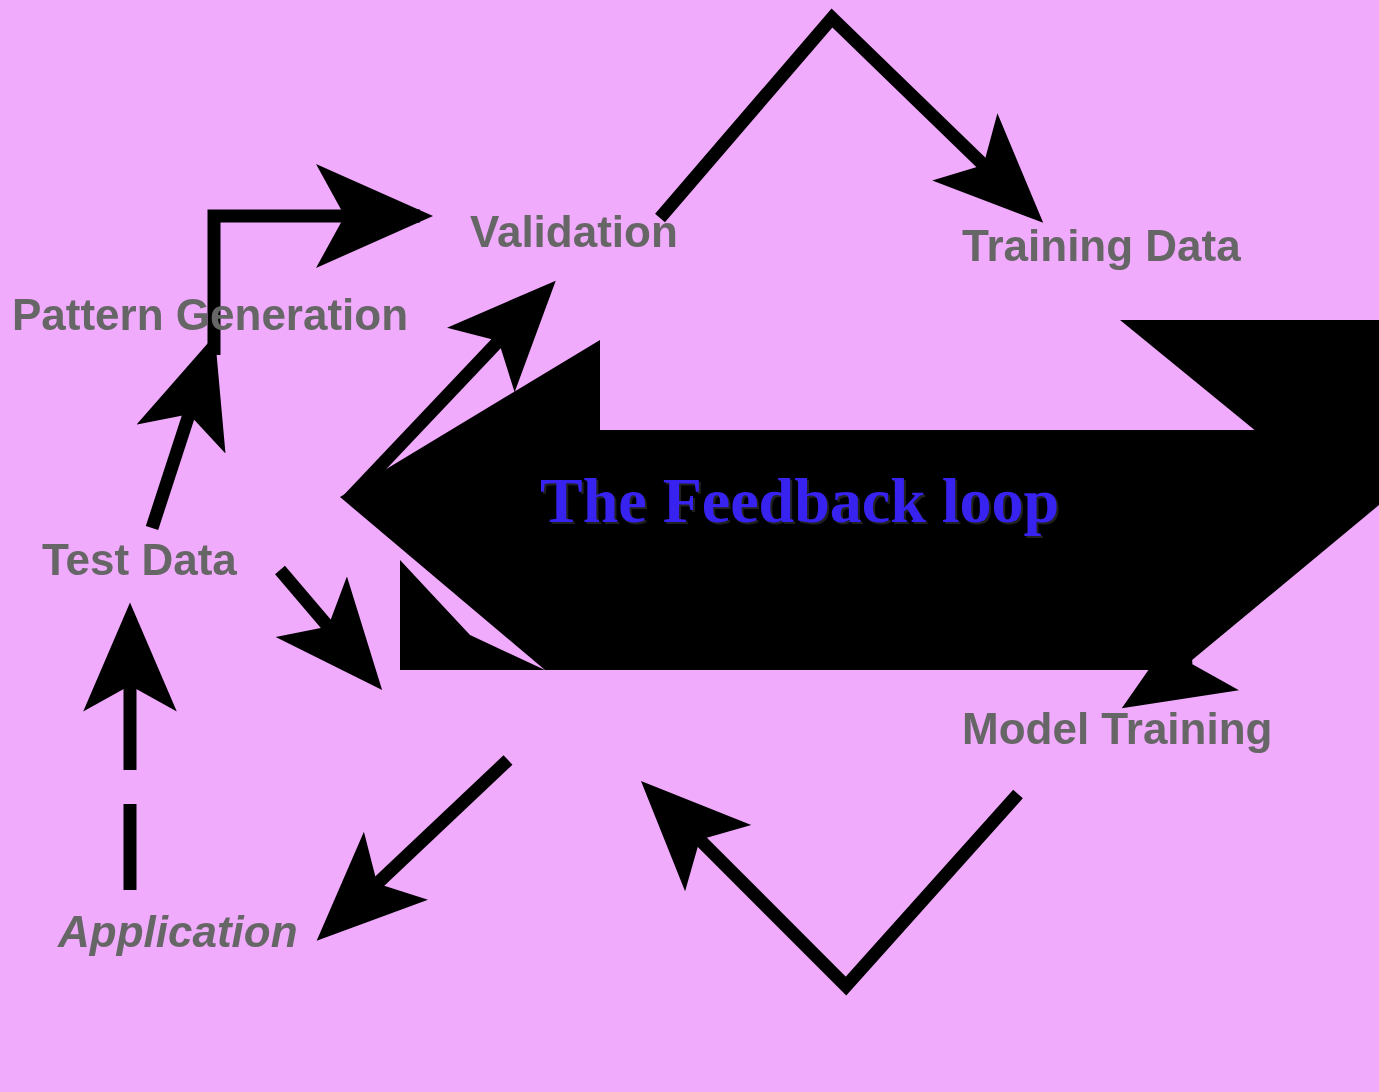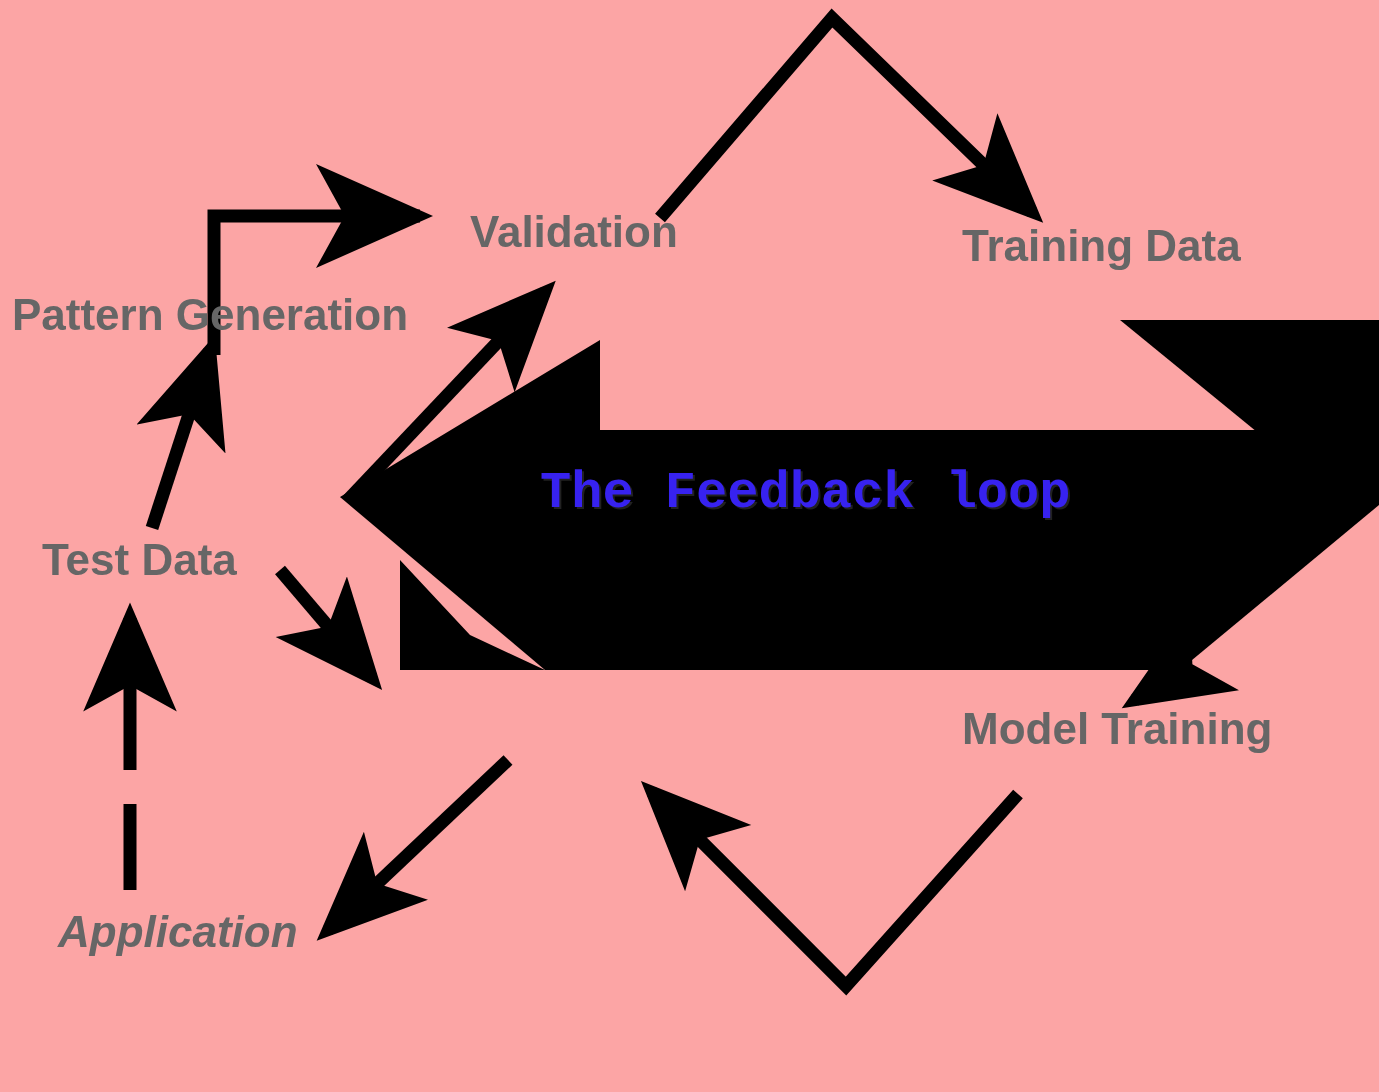--- a/index.html
+++ b/index.html
@@ -7,21 +7,21 @@
     padding: 0;
     background: #ffffff;
   }
   body {
     font-family: "Liberation Sans", sans-serif;
   }
   #canvas {
     position: relative;
     width: 1379px;
     height: 1092px;
-    background: #fca5a5;
+    background: #f0abfc;
     overflow: hidden;
   }
   #diagram-svg {
     position: absolute;
     left: 0;
     top: 0;
     width: 1379px;
     height: 1092px;
   }
   .node-label {
@@ -30,23 +30,23 @@
     font-family: "Liberation Sans", sans-serif;
     font-weight: bold;
     font-size: 44px;
     line-height: 1.0;
     white-space: nowrap;
     letter-spacing: 0px;
   }
   .center-title {
     position: absolute;
     color: #3722f0;
-    font-family: Liberation Mono, monospace;
+    font-family: Liberation Serif, serif;
     font-weight: bold;
-    font-size: 52px;
+    font-size: 64px;
     white-space: nowrap;
     z-index: 5;
     text-shadow: 2px 2px 0 rgba(60,60,60,0.55);
   }
   
   #label-validation      { left: 470px;  top: 210px; }
   #label-training-data   { left: 962px;  top: 224px; }
   #label-pattern-gen     { left: 12px;   top: 293px; }
   #label-test-data       { left: 42px;   top: 538px; }
   #label-model-pred      { left: 375px;  top: 695px; }

